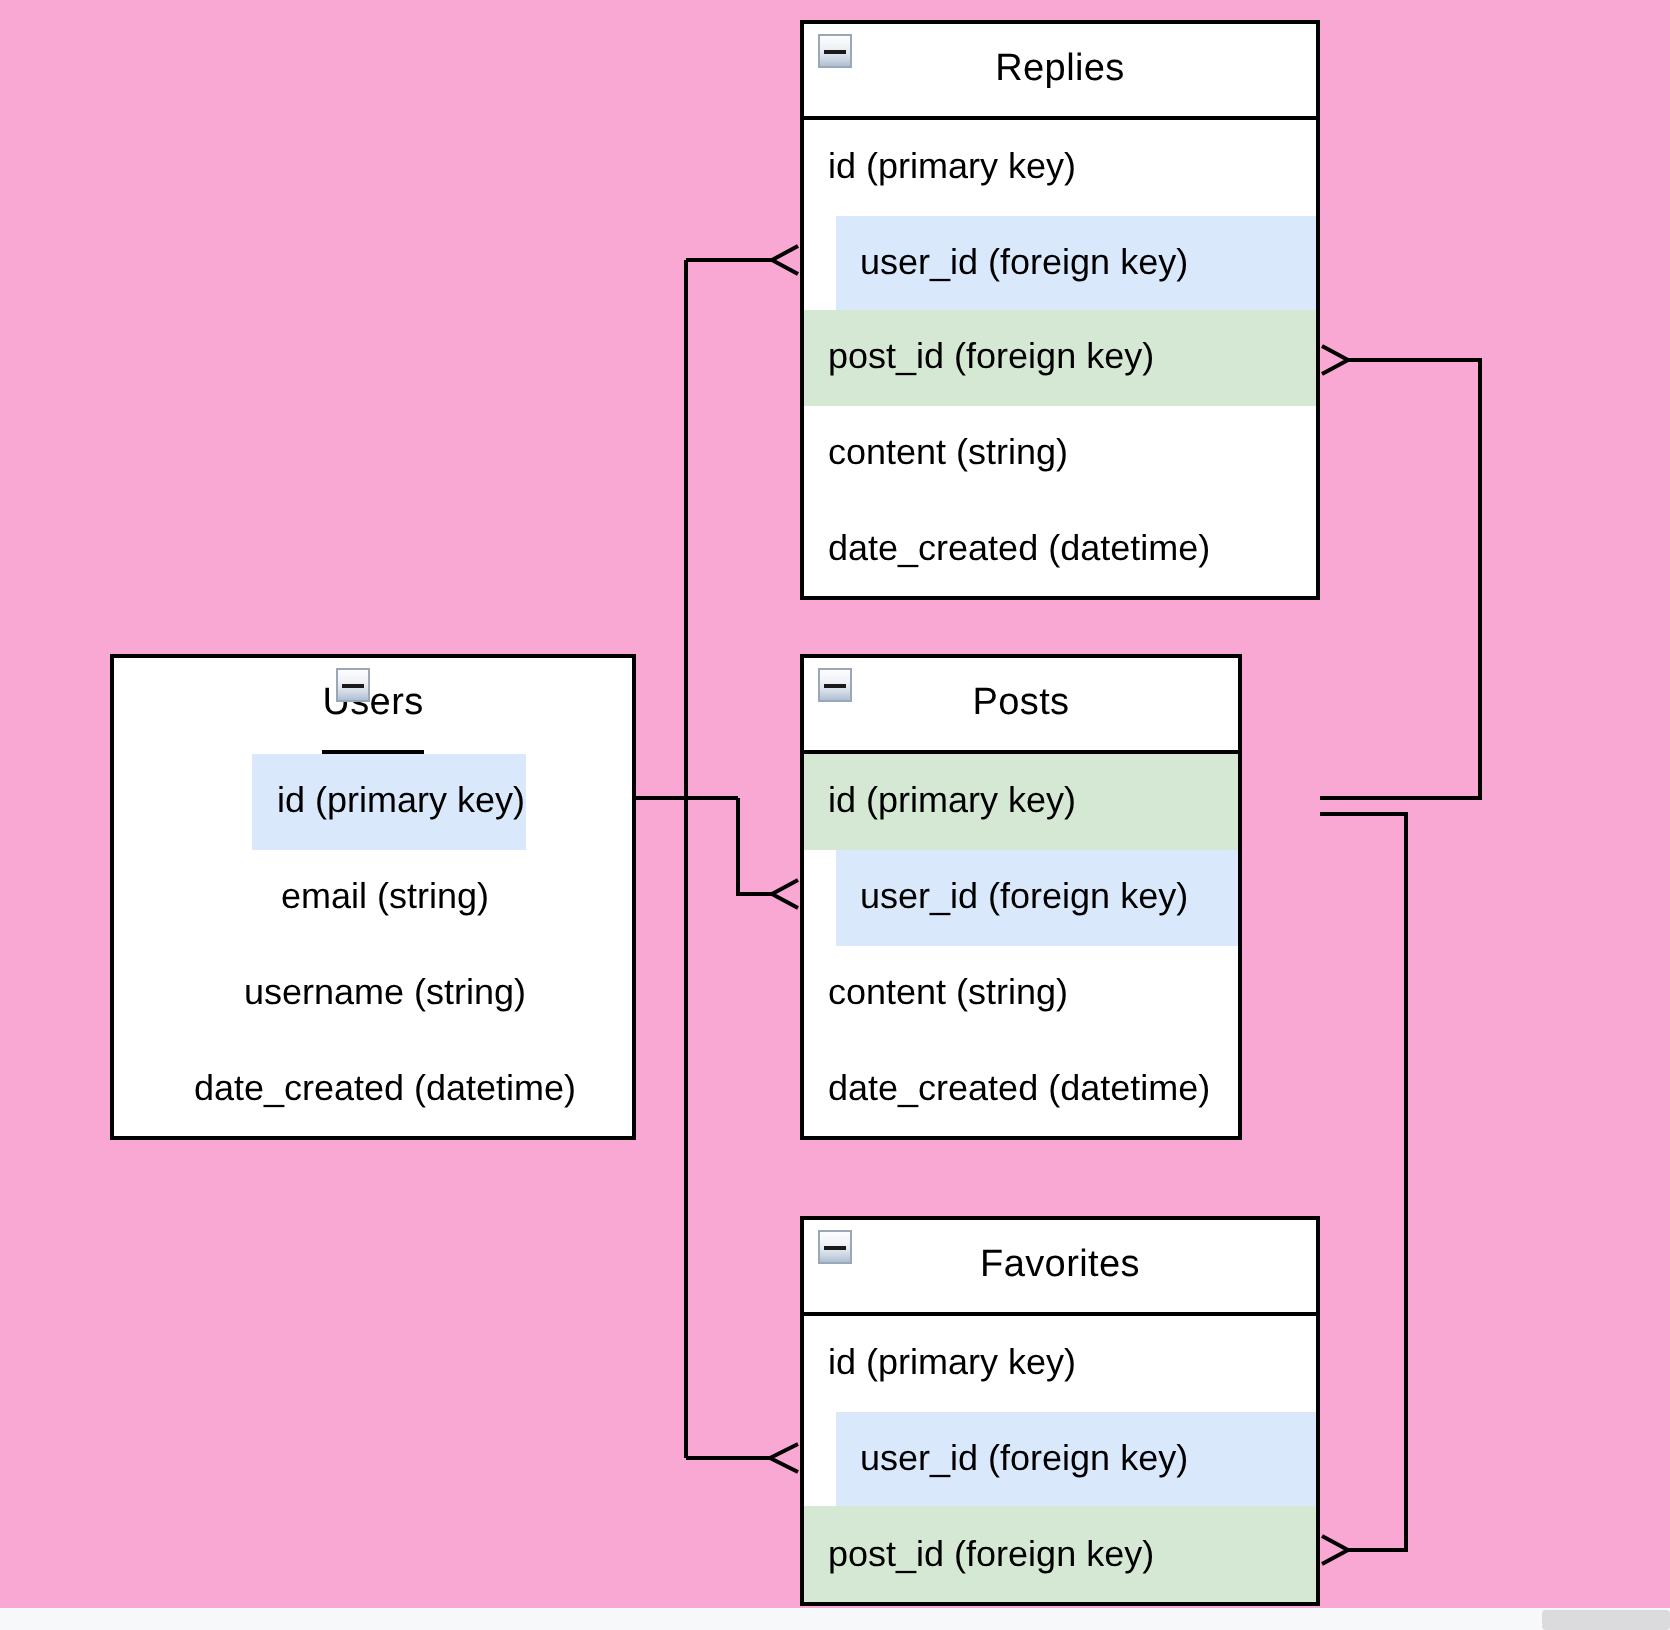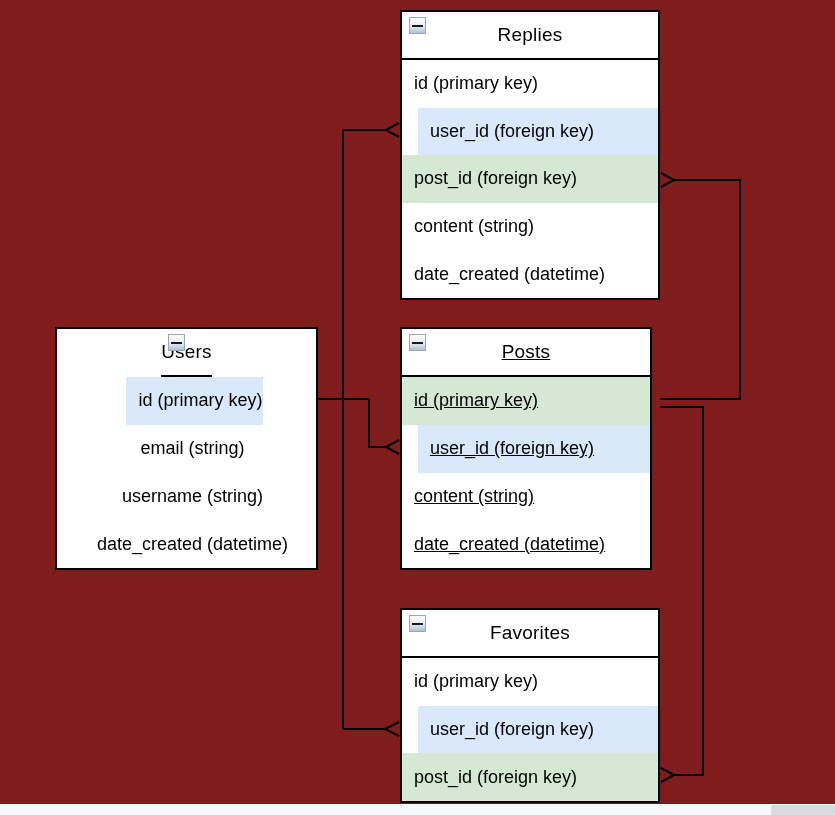--- a/index.html
+++ b/index.html
@@ -1,19 +1,19 @@
 <!DOCTYPE html>
 <html><head>
 <meta charset="utf-8">
 <style>
   html,body{margin:0;padding:0;background:#ffffff;}
   #canvas{
     position:relative;
     width:835px;height:815px;
-    background:#7f1d1d;
+    background:#f9a8d4;
     font-family:"Liberation Sans", sans-serif;
     overflow:hidden;
   }
   #wires{position:absolute;left:0;top:0;z-index:1;}
   .er-table{
     position:absolute;
     background:#ffffff;
     border:2px solid #000000;
     box-sizing:border-box;
     display:flex;flex-direction:column;
@@ -101,21 +101,21 @@
     <div class="er-header">
       <span class="collapse-btn"></span>
       <span class="er-title">Users</span>
     </div>
     <div class="er-row" data-highlight="blue">id (primary key)</div>
     <div class="er-row" data-highlight="none">email (string)</div>
     <div class="er-row" data-highlight="none">username (string)</div>
     <div class="er-row" data-highlight="none">date_created (datetime)</div>
   </div>
 
-  <div class="er-table" style="left:400px;top:327px;width:252px;height:243px;text-decoration:underline;">
+  <div class="er-table" style="left:400px;top:327px;width:221px;height:243px;">
     <div class="er-header">
       <span class="collapse-btn"></span>
       <span class="er-title">Posts</span>
     </div>
     <div class="er-row" data-highlight="green">id (primary key)</div>
     <div class="er-row" data-highlight="blue">user_id (foreign key)</div>
     <div class="er-row" data-highlight="none">content (string)</div>
     <div class="er-row" data-highlight="none">date_created (datetime)</div>
   </div>
 

